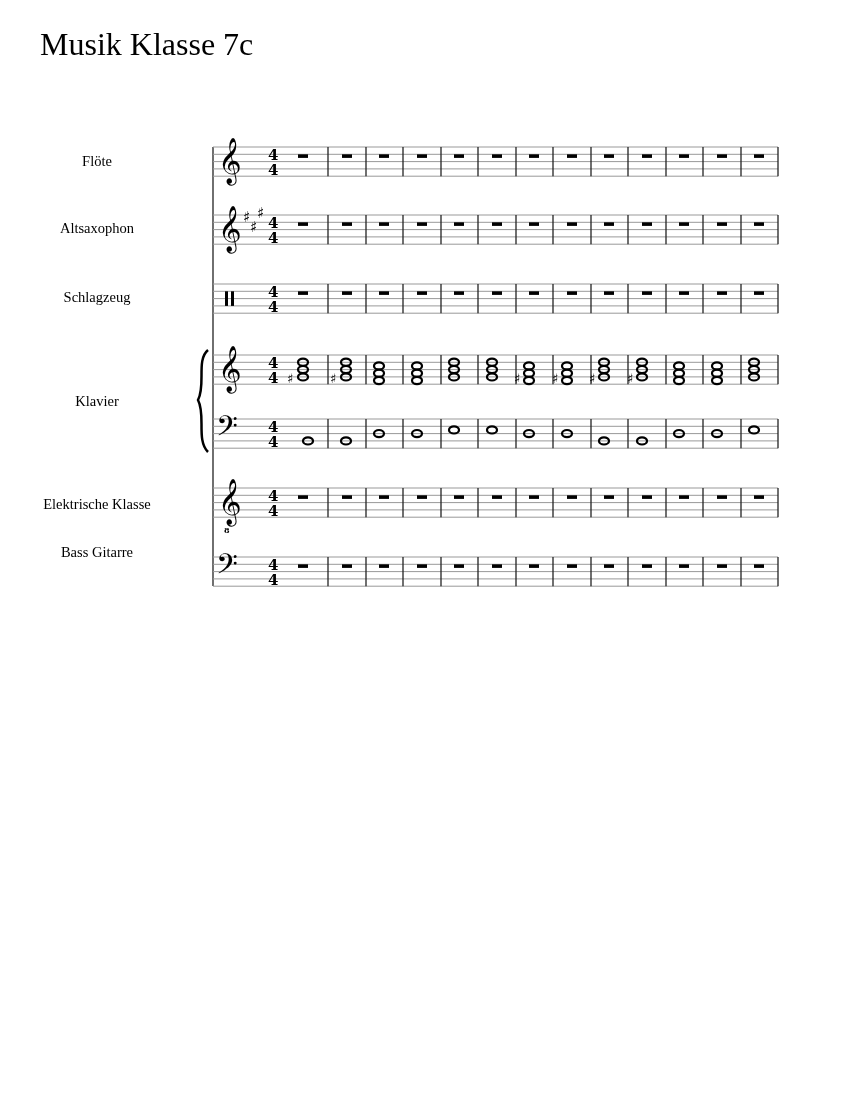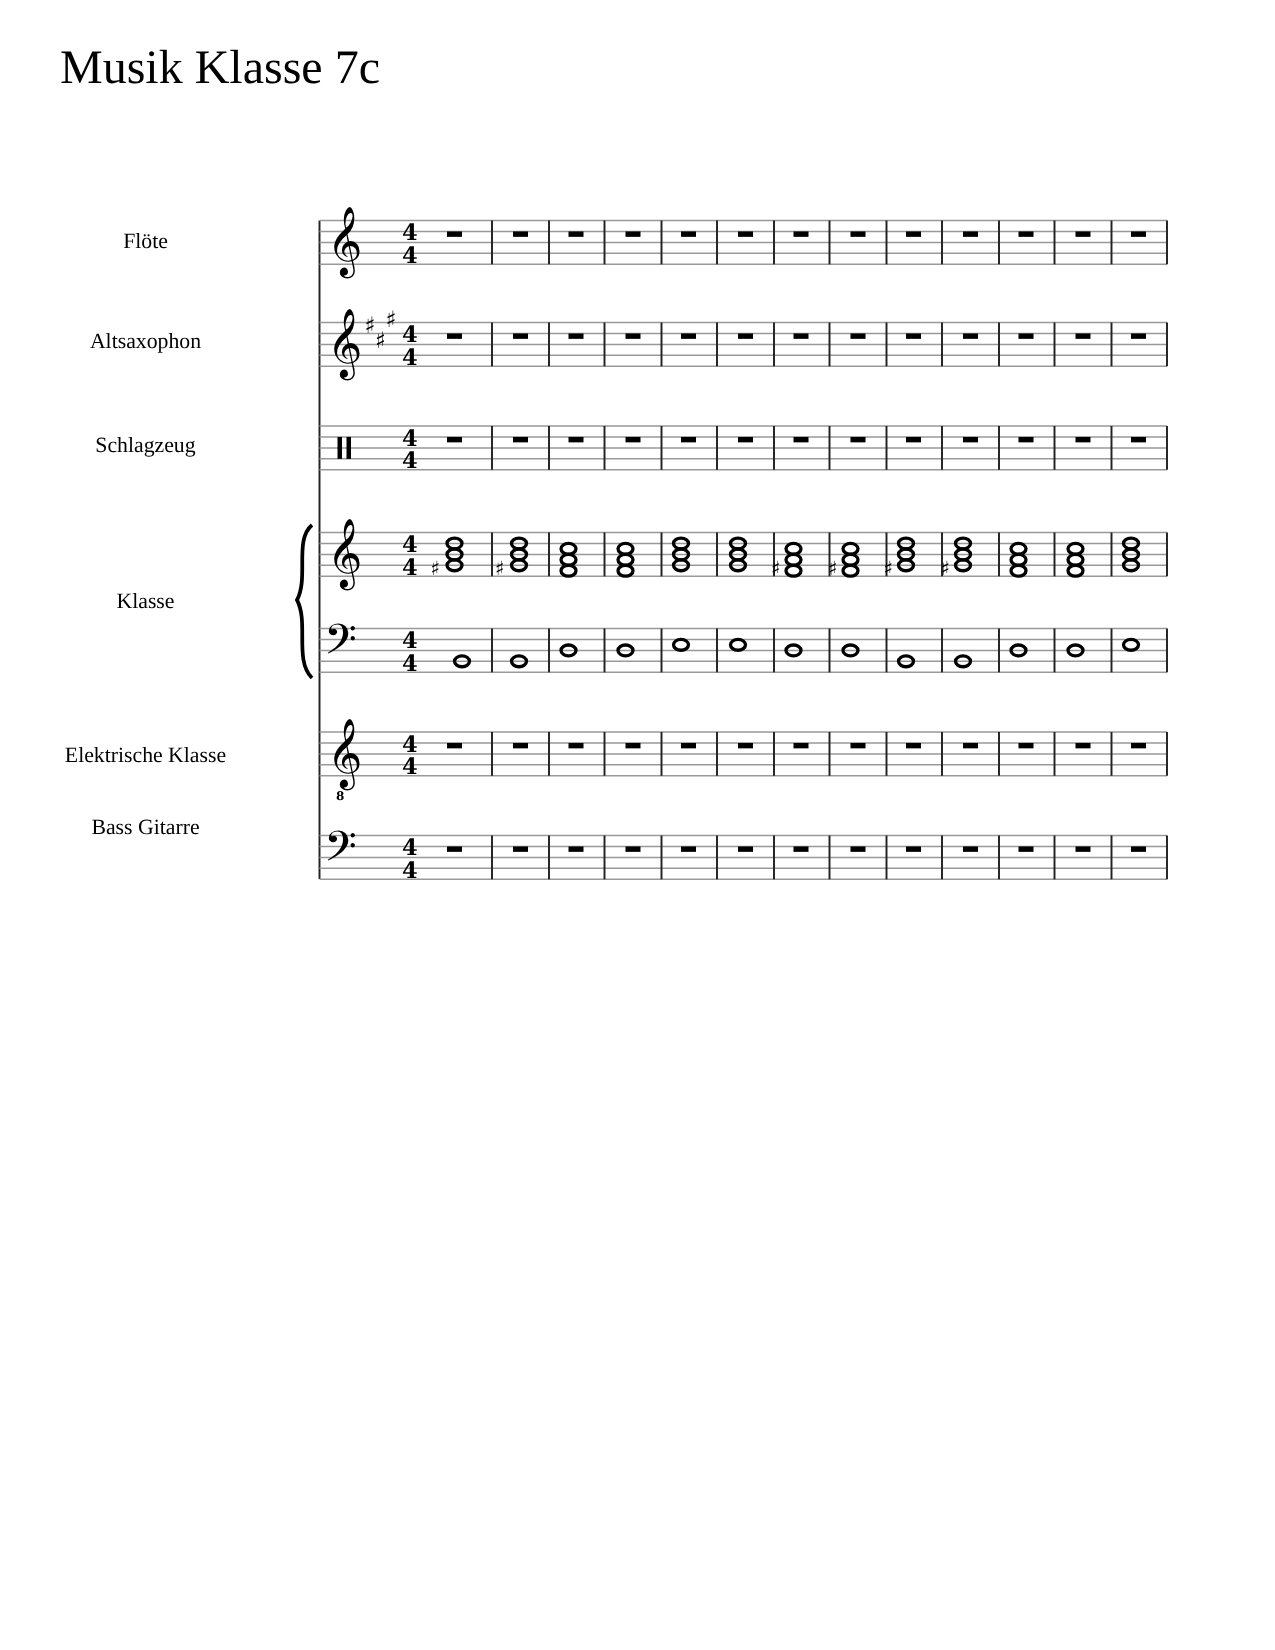--- a/index.html
+++ b/index.html
@@ -9,21 +9,21 @@
   svg.score { position:absolute; left:0; top:0; }
 </style>
 </head>
 <body>
 
 <div class="title">Musik Klasse 7c</div>
 
 <div class="inst-label" style="top:153px;">Flöte</div>
 <div class="inst-label" style="top:220px;">Altsaxophon</div>
 <div class="inst-label" style="top:289px;">Schlagzeug</div>
-<div class="inst-label" style="top:393px;">Klasse</div>
+<div class="inst-label" style="top:393px;">Klavier</div>
 <div class="inst-label" style="top:496px;">Elektrische Klasse</div>
 <div class="inst-label" style="top:544px;">Bass Gitarre</div>
 
 <svg class="score" width="850" height="1100" viewBox="0 0 850 1100" xmlns="http://www.w3.org/2000/svg">
   <defs>
     <g id="staff5">
       <line x1="213" x2="778" y1="0" y2="0" stroke="#999" stroke-width="1"></line>
       <line x1="213" x2="778" y1="7.3" y2="7.3" stroke="#999" stroke-width="1"></line>
       <line x1="213" x2="778" y1="14.6" y2="14.6" stroke="#999" stroke-width="1"></line>
       <line x1="213" x2="778" y1="21.9" y2="21.9" stroke="#999" stroke-width="1"></line>

